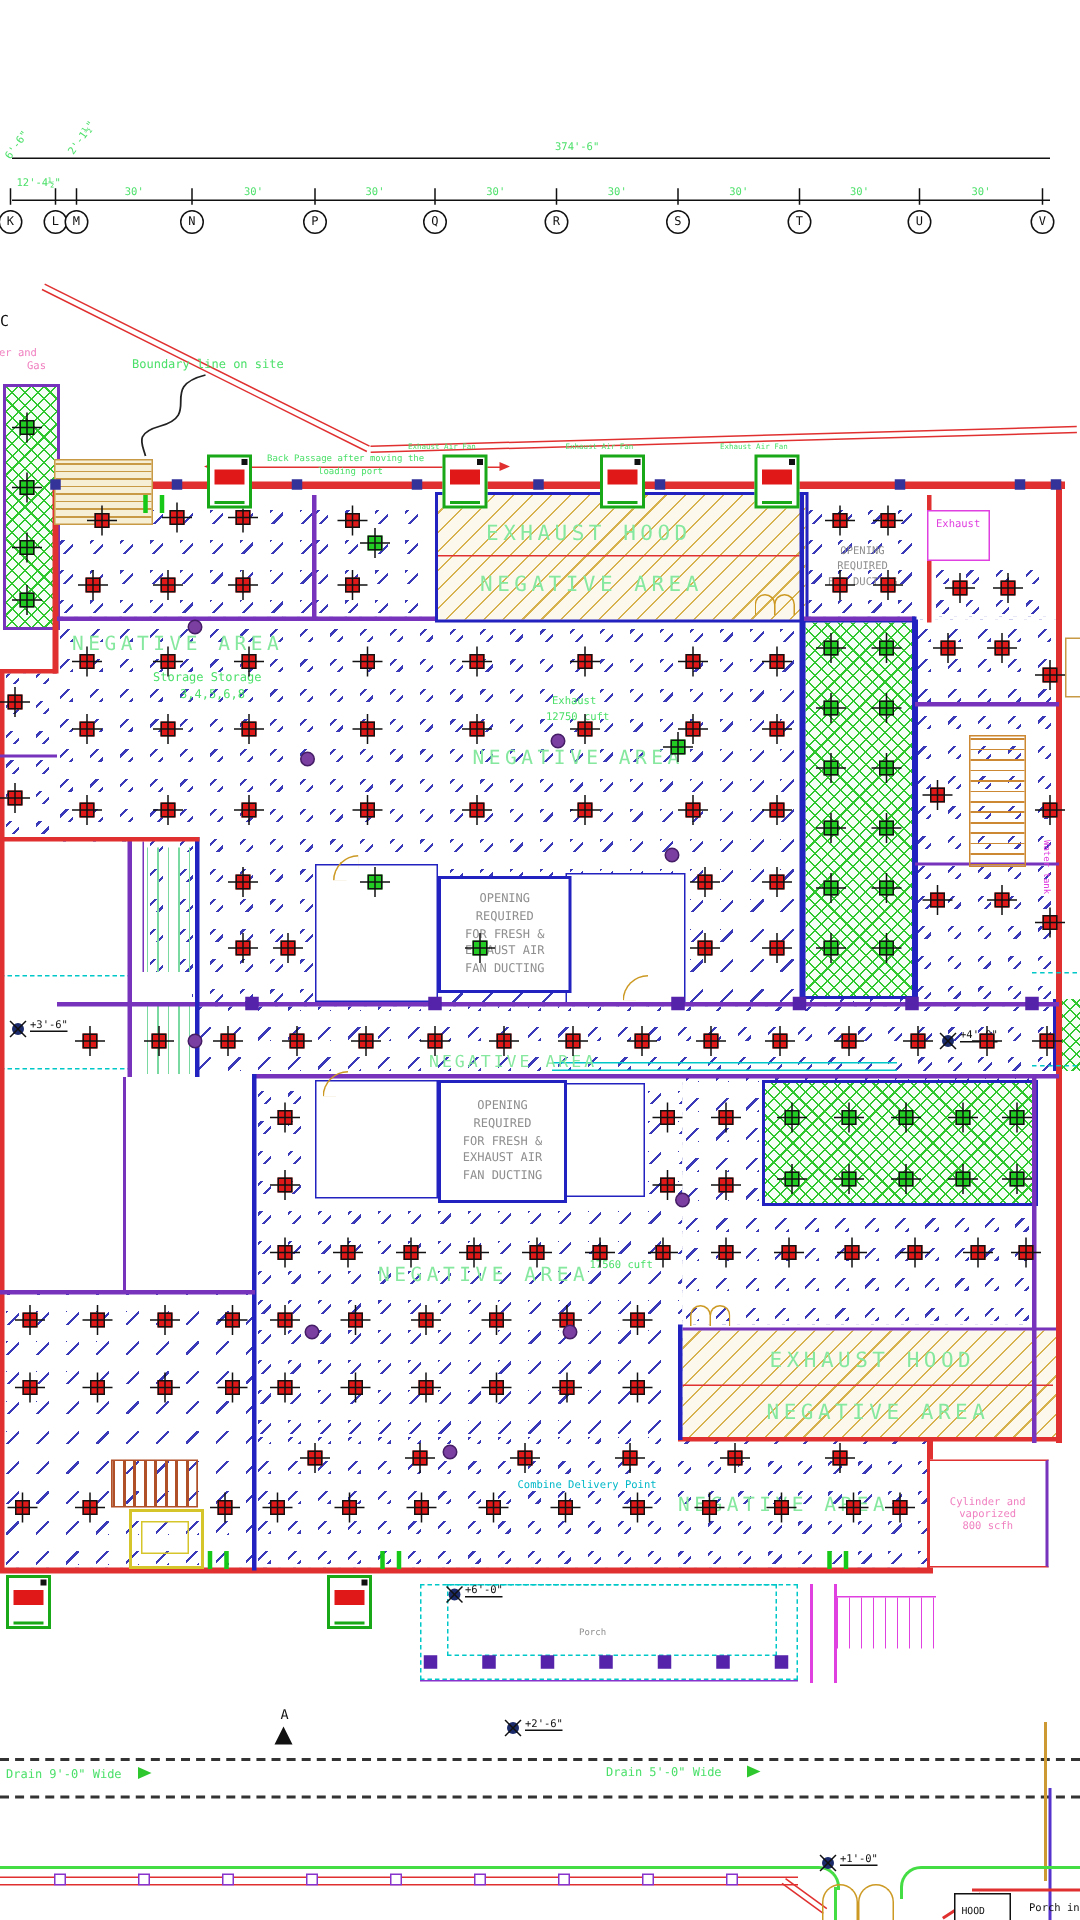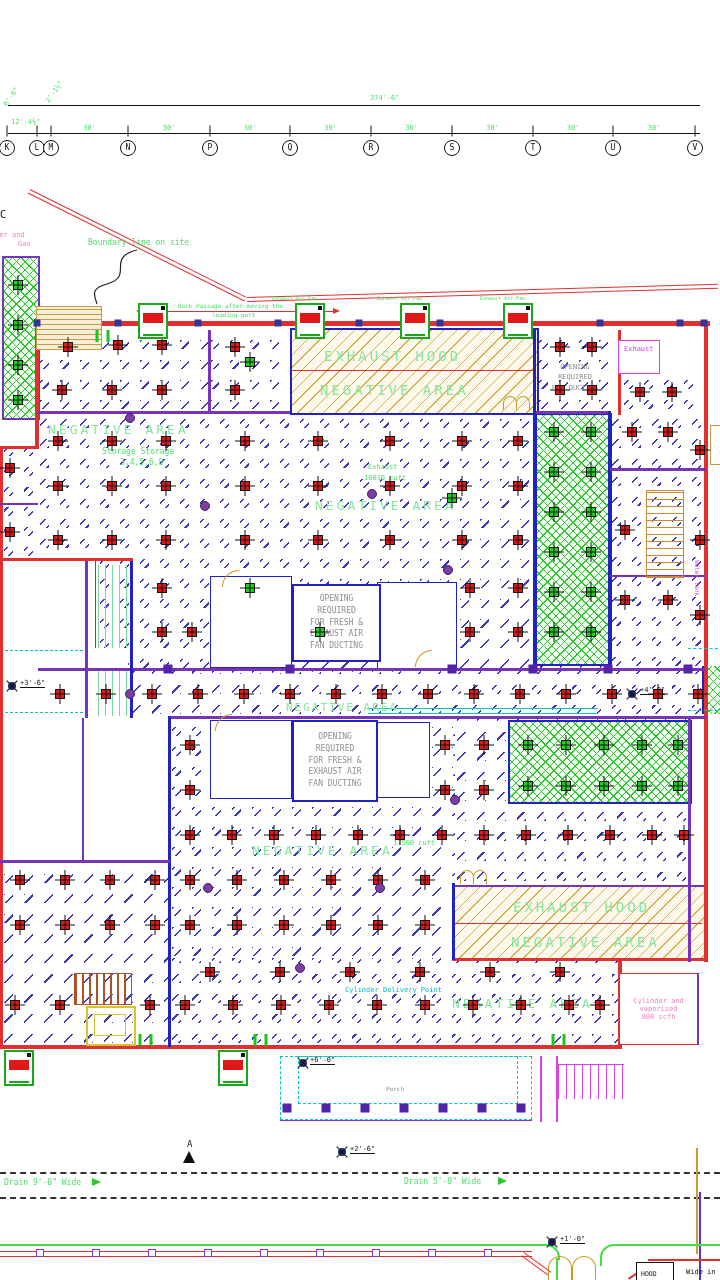--- a/index.html
+++ b/index.html
@@ -208,27 +208,27 @@
   <div class="ln" style="left:620px;top:973px;width:77px;height:70px;background:#fff;border-right:2px solid #7733bb;border-top:1px solid #e03030;border-bottom:1px solid #e03030;display:flex;flex-direction:column;align-items:center;justify-content:center">
     <span class="tp" style="font-size:7px">Cylinder and</span>
     <span class="tp" style="font-size:7px">vaporized</span>
     <span class="tp" style="font-size:7px">800 scfh</span>
   </div>
 
   <span class="t tbig b13" style="left:48px;top:422px">NEGATIVE AREA</span>
   <span class="t tg" style="left:102px;top:447px;font-size:8px">Storage Storage</span>
   <span class="t tg" style="left:120px;top:458px;font-size:8px">3,4,5,6,8</span>
   <span class="t tg" style="left:368px;top:463px">Exhaust</span>
-  <span class="t tg" style="left:364px;top:474px">10010 cuft</span>
+  <span class="t tg" style="left:364px;top:474px">12750 cuft</span>
   <span class="t tbig b13" style="left:315px;top:498px">NEGATIVE AREA</span>
   <span class="t tbig b11" style="left:286px;top:701px">NEGATIVE AREA</span>
   <span class="t tbig b13" style="left:252px;top:843px">NEGATIVE AREA</span>
   <span class="t tg" style="left:393px;top:839px">17560 cuft</span>
   <span class="t tbig b13" style="left:452px;top:996px">NEGATIVE AREA</span>
-  <span class="t tc" style="left:345px;top:986px">Cylinder Delivery Point</span>
+  <span class="t tc" style="left:345px;top:986px">Combine Delivery Point</span>
   <span class="t tm" style="left:694px;top:560px;font-size:6px;writing-mode:vertical-rl">Water tank</span>
 
   <i class="cdash" style="left:280px;top:1056px;width:250px;height:62px"></i>
   <i class="cdash" style="left:298px;top:1056px;width:218px;height:46px"></i>
   <i class="ln" style="left:280px;top:1120px;width:252px;height:1px;background:#8833cc"></i>
   <span class="t tgr" style="left:386px;top:1085px;font-size:6px">Porch</span>
   <i class="ln" style="left:540px;top:1056px;width:2px;height:66px;background:#e040e0"></i>
   <i class="ln" style="left:556px;top:1056px;width:2px;height:66px;background:#e040e0"></i>
   <i class="h ms" style="left:558px;top:1064px;width:66px;height:34px"></i>
 
@@ -252,21 +252,21 @@
   <i class="ln" style="left:0;top:1251px;width:532px;height:4px;border-top:1px solid #e03030;border-bottom:1px solid #e03030"></i>
   <i class="ln" style="left:524px;top:1252px;width:34px;height:3px;border-top:1px solid #e03030;border-bottom:1px solid #e03030;transform:rotate(36deg);transform-origin:0 0"></i>
   <i class="dome" style="left:548px;top:1256px;width:22px;height:24px;border-radius:22px 22px 0 0"></i>
   <i class="dome" style="left:572px;top:1256px;width:22px;height:24px;border-radius:22px 22px 0 0"></i>
   <i class="ln" style="left:648px;top:1259px;width:72px;height:2px;background:#e03030"></i>
   <i class="ln" style="left:651px;top:1262px;width:2px;height:18px;background:#e03030"></i>
   <i class="ln" style="left:628px;top:1278px;width:30px;height:2px;background:#e03030;transform:rotate(-33deg);transform-origin:0 0"></i>
   <div class="ln" style="left:636px;top:1262px;width:36px;height:17px;background:#fff;border:1.5px solid #111">
     <span class="t" style="left:4px;top:8px;font-size:6.5px">HOOD</span>
   </div>
-  <span class="t" style="left:686px;top:1268px">Wide in</span>
+  <span class="t" style="left:686px;top:1268px">Porch in</span>
 
   <i class="lvl" style="left:12px;top:686px"></i>
   <span class="t" style="left:20px;top:679px;border-bottom:1px solid #111">+3'-6"</span>
   <i class="lvl" style="left:632px;top:694px"></i>
   <span class="t" style="left:640px;top:686px;border-bottom:1px solid #111">+4'-0"</span>
   <i class="lvl" style="left:303px;top:1063px"></i>
   <span class="t" style="left:310px;top:1056px;border-bottom:1px solid #111">+6'-0"</span>
   <i class="lvl" style="left:342px;top:1152px"></i>
   <span class="t" style="left:350px;top:1145px;border-bottom:1px solid #111">+2'-6"</span>
   <i class="lvl" style="left:552px;top:1242px"></i>

